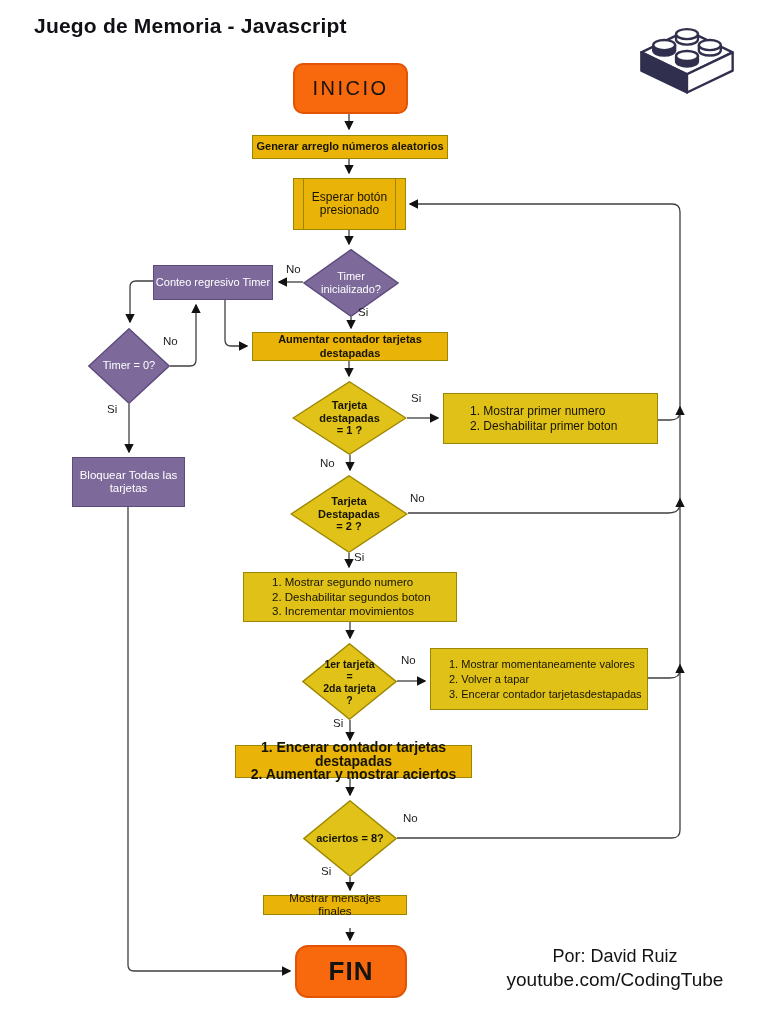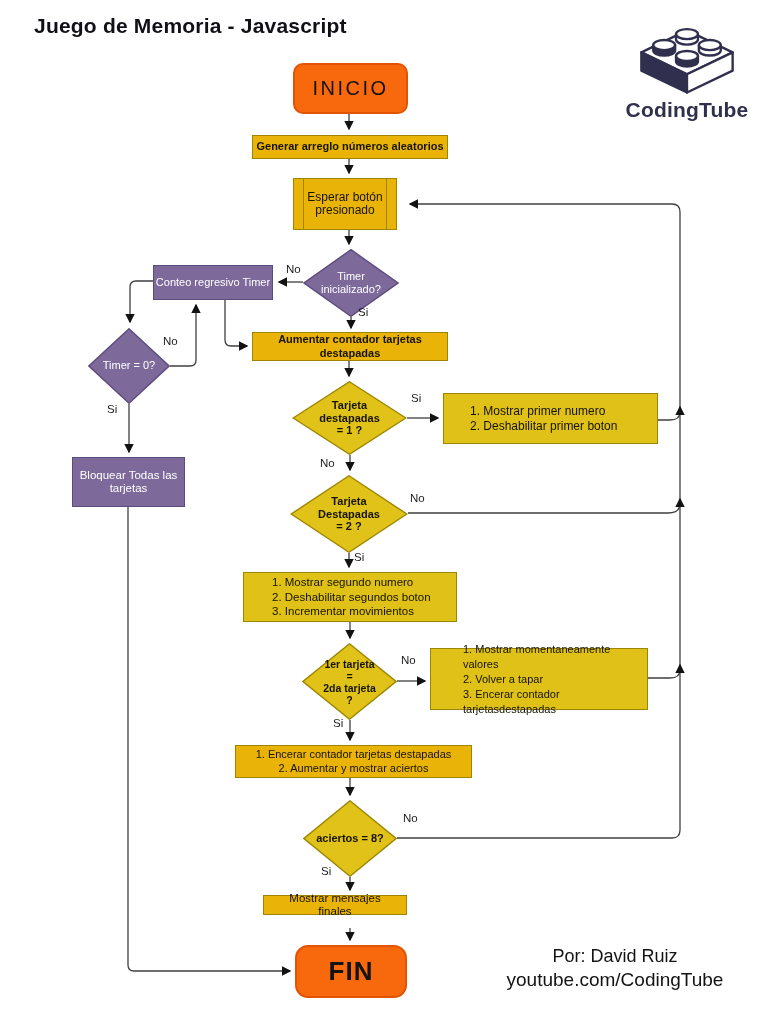--- a/index.html
+++ b/index.html
@@ -70,21 +70,20 @@
       <path d="M33,34 L33,40 A12,5.5 0 0 0 57,40 L57,34" fill="#30304e"></path>
       <ellipse cx="45" cy="34" rx="12" ry="5.5" fill="#ffffff"></ellipse>
       <path d="M58,22 L58,28 A12,5.5 0 0 0 82,28 L82,22" fill="#ffffff"></path>
       <ellipse cx="70" cy="22" rx="12" ry="5.5" fill="#ffffff"></ellipse>
       <path d="M83,34 L83,40 A12,5.5 0 0 0 107,40 L107,34" fill="#ffffff"></path>
       <ellipse cx="95" cy="34" rx="12" ry="5.5" fill="#ffffff"></ellipse>
       <path d="M58,46 L58,52 A12,5.5 0 0 0 82,52 L82,46" fill="#30304e"></path>
       <ellipse cx="70" cy="46" rx="12" ry="5.5" fill="#ffffff"></ellipse>
     </g>
   </svg>
-  <div class="logo-text">CodingTube</div>
 </div>
 
 <svg class="flow" width="768" height="1024">
   <defs>
     <marker id="ah" viewBox="0 0 10 10" refX="8.6" refY="5" markerWidth="7.5" markerHeight="7.5" orient="auto">
       <path d="M0,0 L10,5 L0,10 Z" fill="#121212"></path>
     </marker>
   </defs>
 
   <path class="edge" d="M397,838 L672,838 Q680,838 680,830 L680,212 Q680,204 672,204 L410,204" marker-end="url(#ah)"></path>
@@ -133,21 +132,21 @@
 
   <path class="edge" d="M350,877 L350,890" marker-end="url(#ah)"></path>
 
   <path class="edge" d="M350,928 L350,940" marker-end="url(#ah)"></path>
 </svg>
 
 <div class="node terminal" style="left:293px;top:63px;width:115px;height:51px;font-size:20px;font-weight:500;letter-spacing:2.5px;border-radius:10px;">INICIO</div>
 
 <div class="node rect-yellow" style="left:252px;top:135px;width:196px;height:24px;font-size:11px;">Generar arreglo números aleatorios</div>
 
-<div class="node rect-yellow predef" style="left:293px;top:178px;width:104px;height:52px;font-weight:500;font-size:12px;">Esperar botón
+<div class="node rect-yellow predef" style="left:293px;top:178px;width:113px;height:52px;font-weight:500;font-size:12px;">Esperar botón
 presionado</div>
 
 <div class="node diamond" style="left:303px;top:249px;width:96px;height:68px;">
   <svg class="dshape" viewBox="0 0 100 100" preserveAspectRatio="none">
     <polygon class="poly-purple" points="50,1 99,50 50,99 1,50"></polygon>
   </svg>
   <span class="dlabel dlabel-white" style="font-size:11px;">Timer
 inicializado?</span>
 </div>
 
@@ -194,25 +193,25 @@
 <div class="node diamond" style="left:302px;top:643px;width:95px;height:77px;">
   <svg class="dshape" viewBox="0 0 100 100" preserveAspectRatio="none">
     <polygon class="poly-yellow" points="50,1 99,50 50,99 1,50"></polygon>
   </svg>
   <span class="dlabel dlabel-dark" style="font-size:10.5px;line-height:12px;">1er tarjeta
 =
 2da tarjeta
 ?</span>
 </div>
 
-<div class="node rect-yellow-list" style="left:430px;top:648px;width:218px;height:62px;font-size:11px;line-height:15px;padding-left:32px;">1. Mostrar momentaneamente valores
+<div class="node rect-yellow-list" style="left:430px;top:648px;width:218px;height:62px;font-size:11px;line-height:15px;padding-left:18px;">1. Mostrar momentaneamente valores
 2. Volver a tapar
 3. Encerar contador tarjetasdestapadas</div>
 
-<div class="node rect-yellow" style="left:235px;top:745px;width:237px;height:33px;font-weight:400;font-size:11px;">1. Encerar contador tarjetas destapadas
+<div class="node rect-yellow" style="left:235px;top:745px;width:237px;height:33px;font-weight:700;font-size:14px;">1. Encerar contador tarjetas destapadas
 2. Aumentar y mostrar aciertos</div>
 
 <div class="node diamond" style="left:303px;top:800px;width:94px;height:77px;">
   <svg class="dshape" viewBox="0 0 100 100" preserveAspectRatio="none">
     <polygon class="poly-yellow" points="50,1 99,50 50,99 1,50"></polygon>
   </svg>
   <span class="dlabel dlabel-dark" style="font-size:11px;">aciertos = 8?</span>
 </div>
 
 <div class="node rect-yellow" style="left:263px;top:895px;width:144px;height:20px;font-weight:500;">Mostrar mensajes

